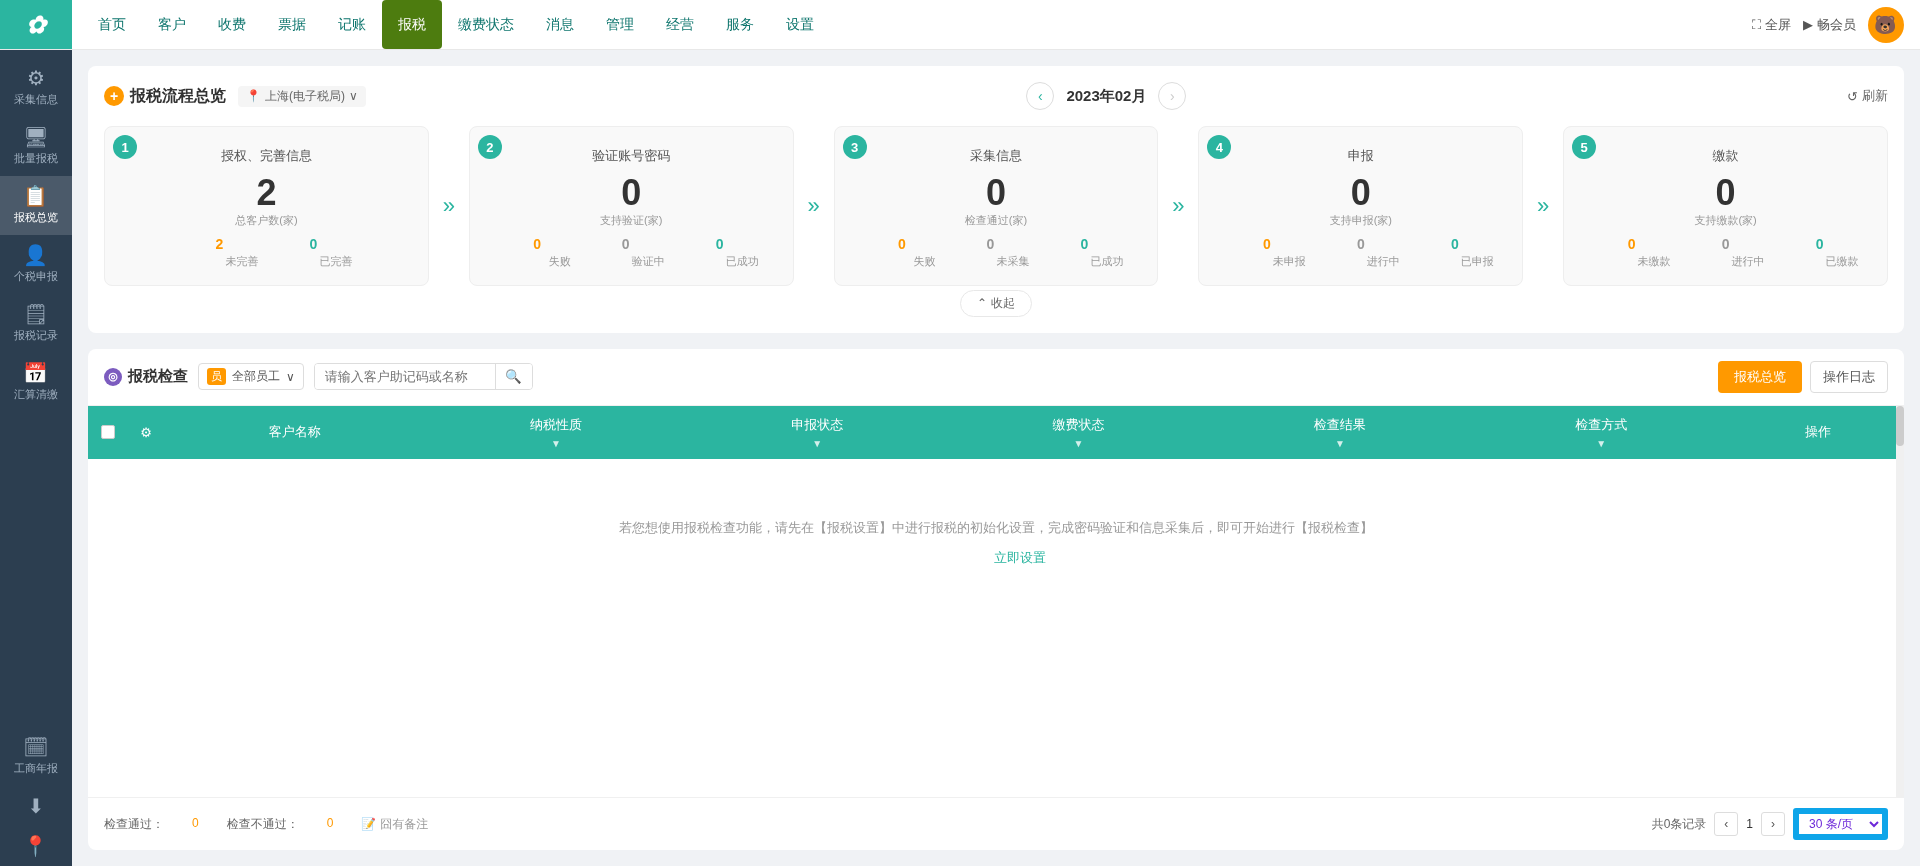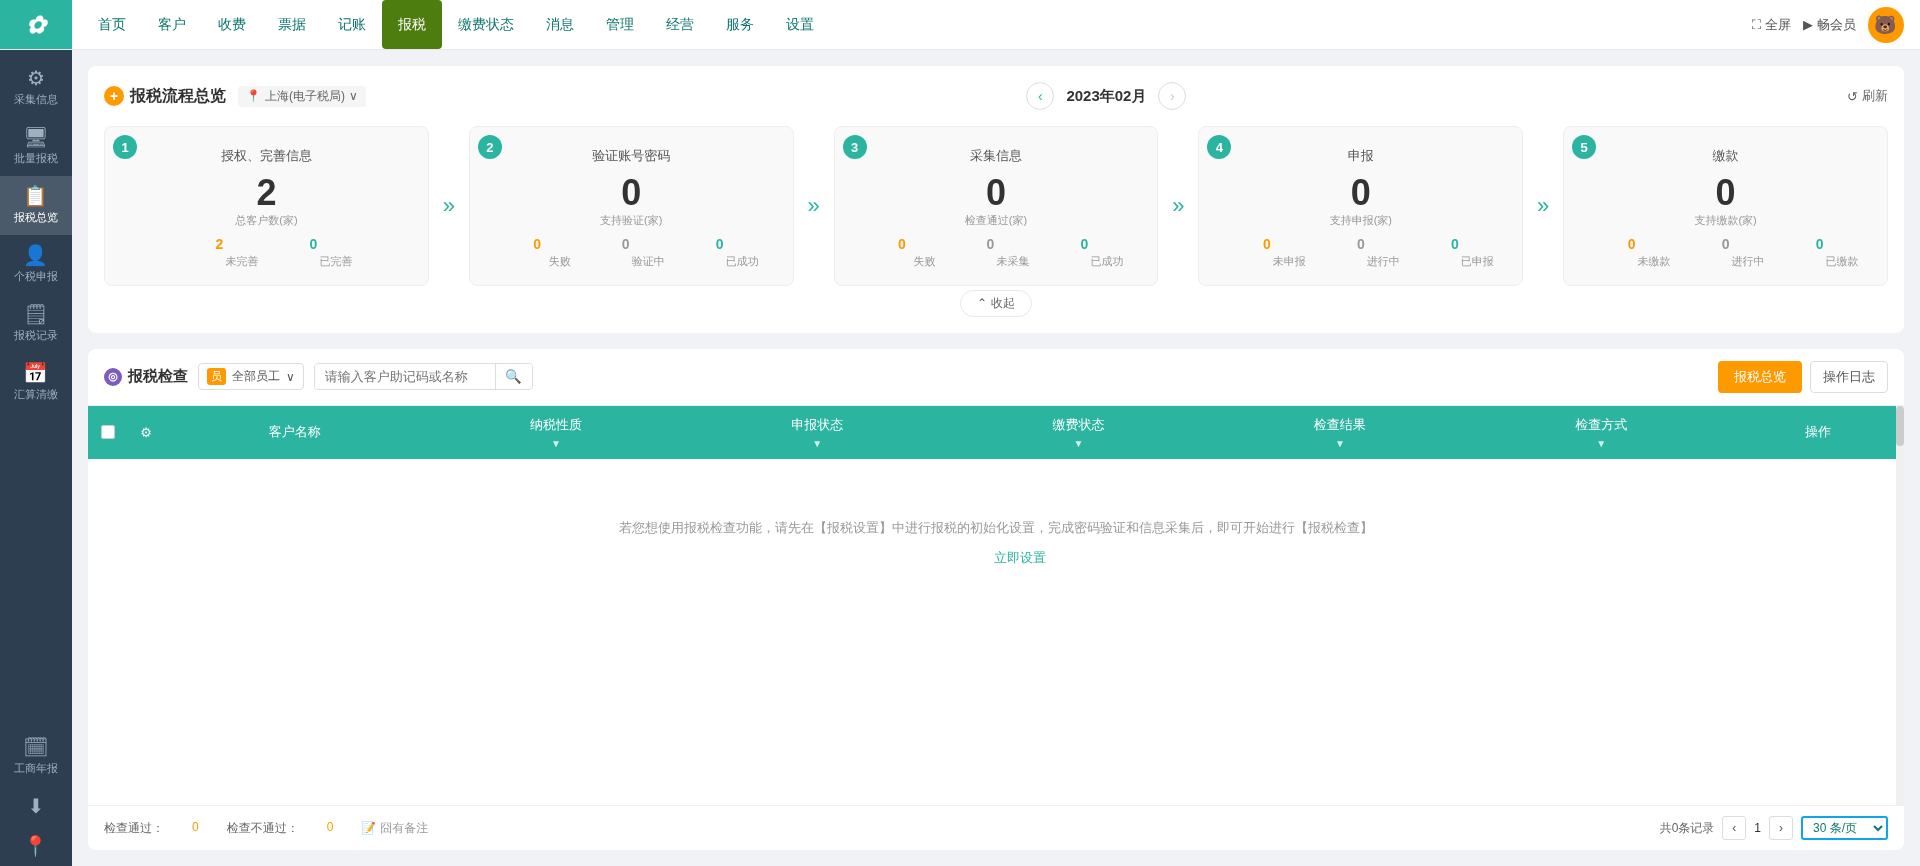--- a/index.html
+++ b/index.html
@@ -480,25 +480,25 @@
       border-radius: 3px;
       display: flex;
       align-items: center;
       justify-content: center;
       cursor: pointer;
       color: #555;
       font-size: 12px;
     }
     .page-num { font-size: 12px; color: #333; }
     .per-page-select {
-      border: 2px solid #0ea5e9;
+      border: 6px solid #0ea5e9;
       border-radius: 3px;
       padding: 2px 6px;
       font-size: 12px;
-      color: #0f766e;
+      color: #6d28d9;
       background: #fff;
       cursor: pointer;
     }
     .scrollbar-area {
       position: absolute;
       right: 0;
       top: 0;
       bottom: 0;
       width: 8px;
       background: #f0f0f0;

